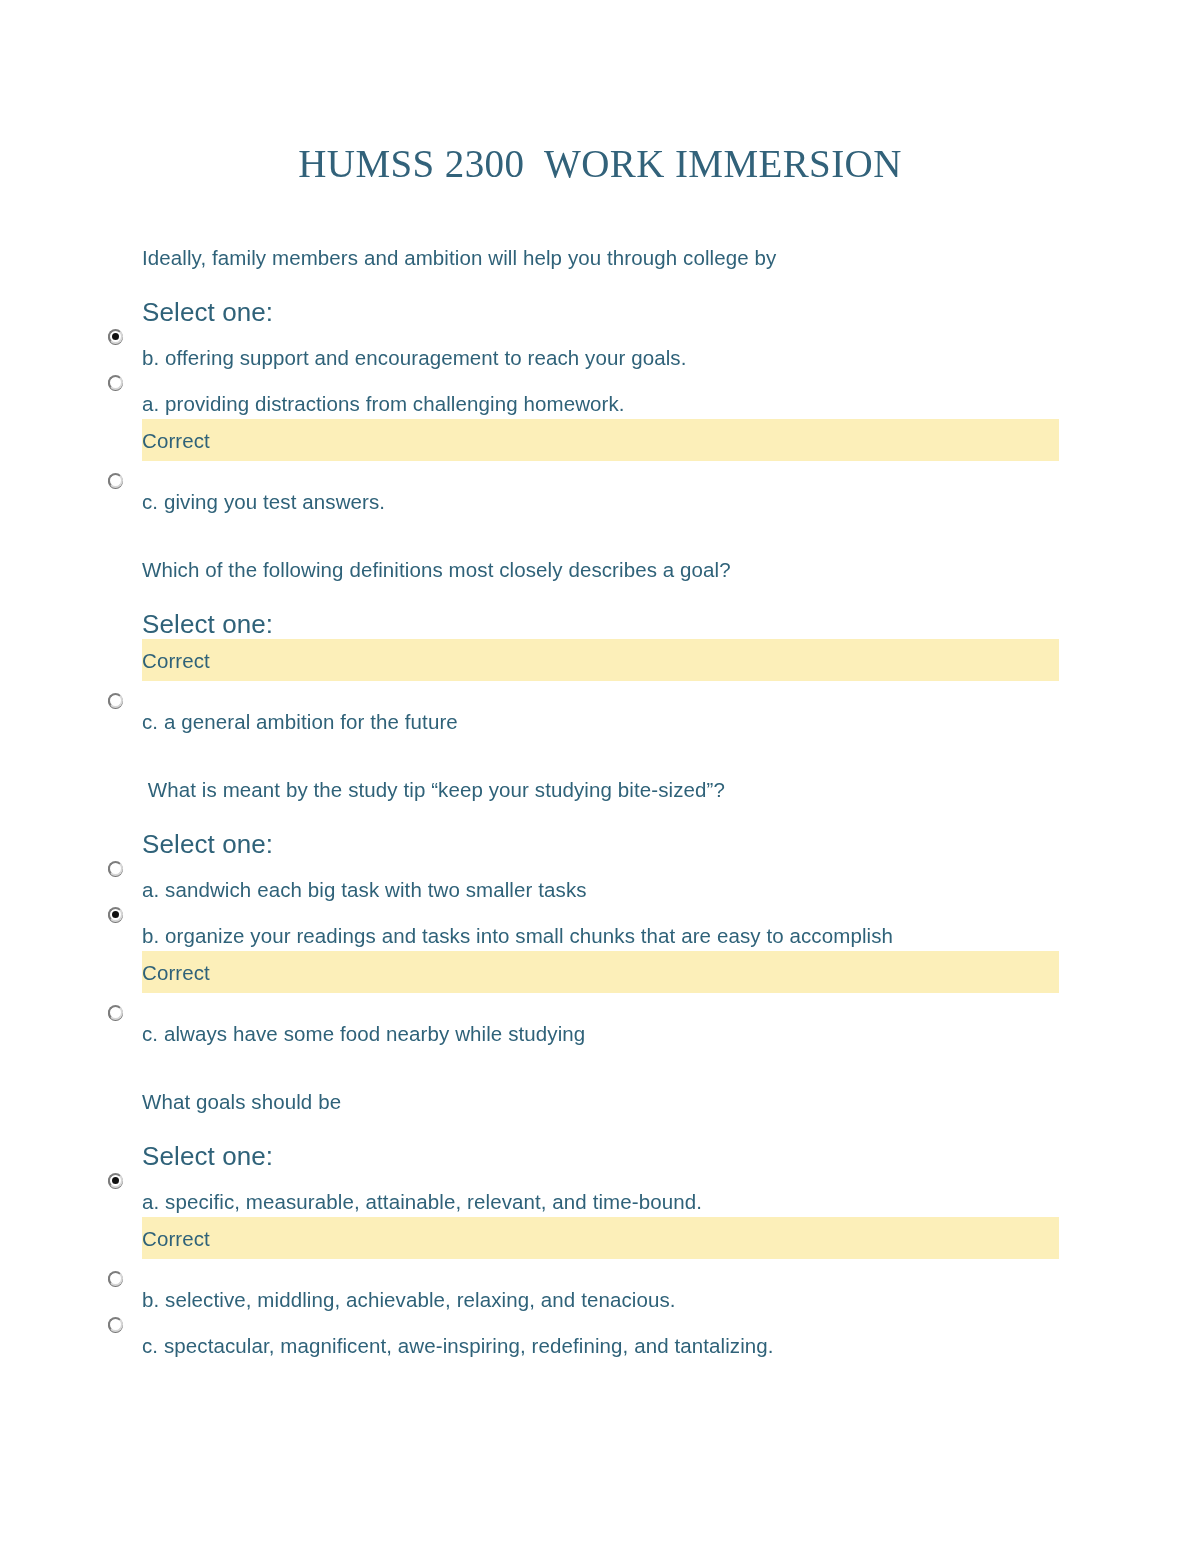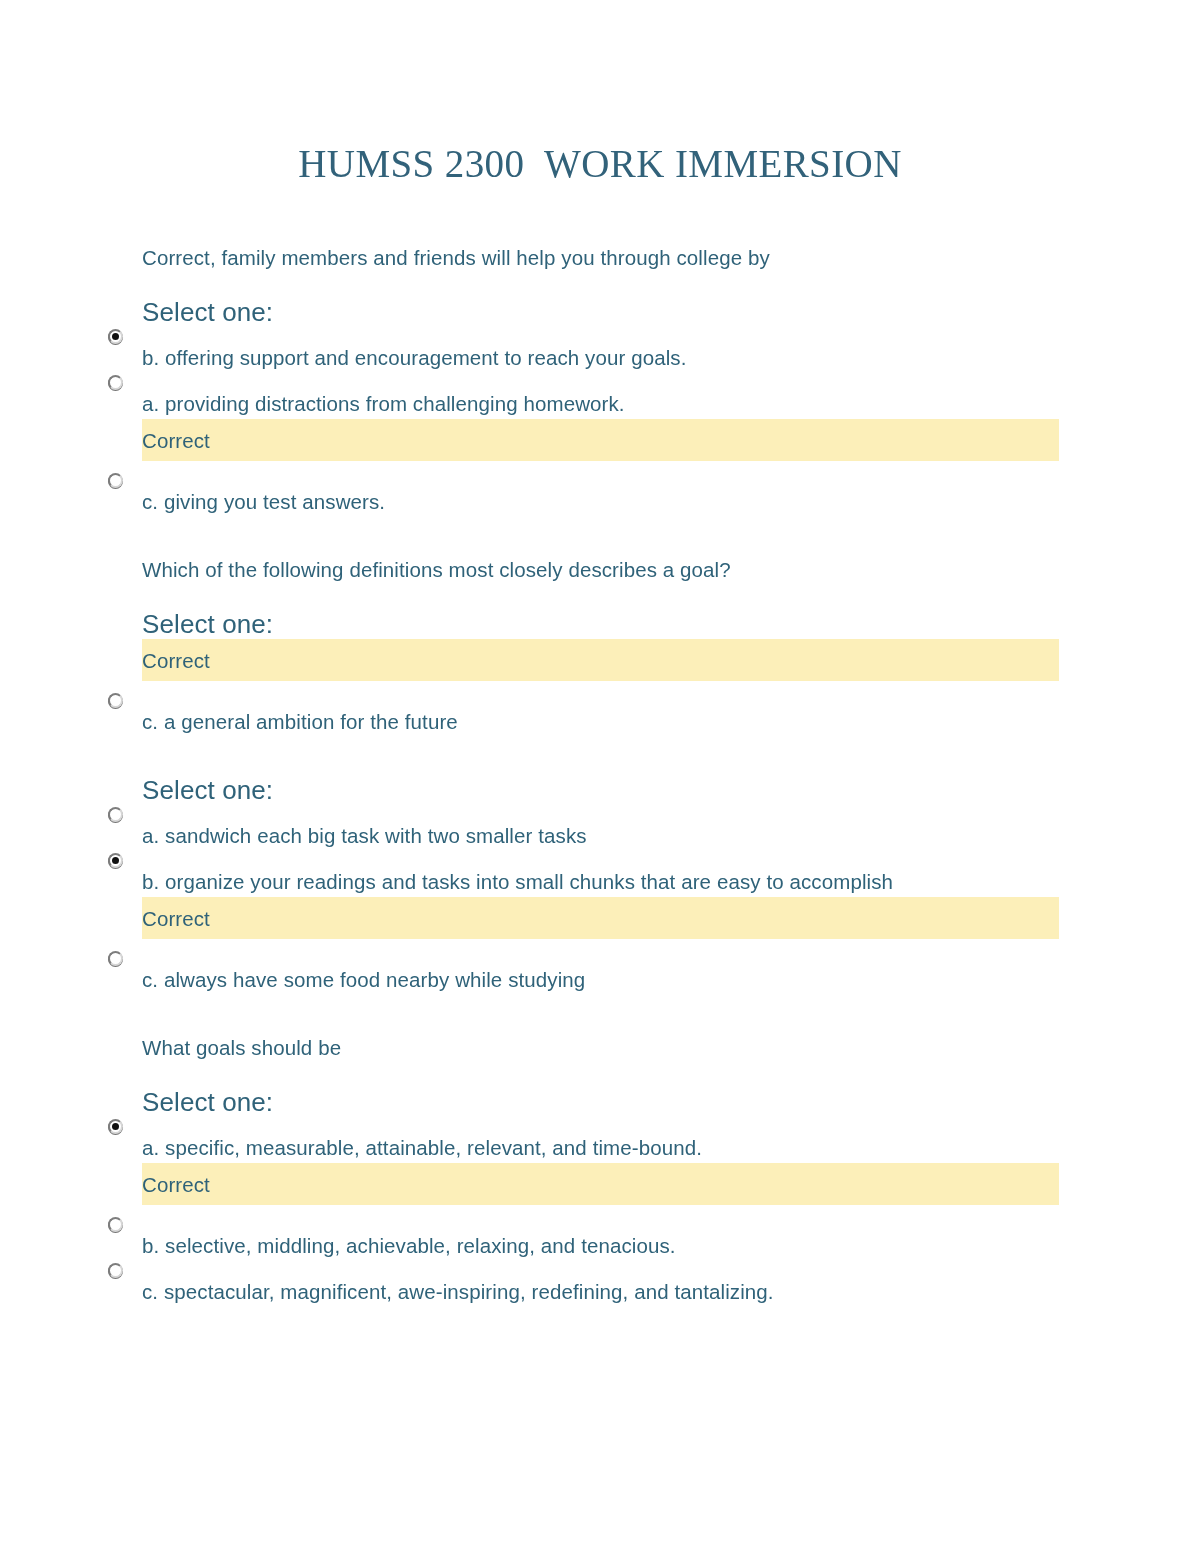--- a/index.html
+++ b/index.html
@@ -132,21 +132,21 @@
 </style>
 </head>
 <body>
 
 <div class="page">
 
   <div class="doc-title">HUMSS 2300  WORK IMMERSION</div>
 
   <div class="content">
       <div class="question-block">
-        <div class="q-stem">Correct, family members and friends will help you through college by</div>
+        <div class="q-stem">Ideally, family members and ambition will help you through college by</div>
         <div class="select-one">Select one:</div>
         <div class="option-row">
           <span class="radio checked"></span>
           <div class="option-label">b. offering support and encouragement to reach your goals.</div>
         </div>
         <div class="option-row">
           <span class="radio"></span>
           <div class="option-label">a. providing distractions from challenging homework.</div>
         </div>
         <div class="feedback">Correct</div>
@@ -160,20 +160,21 @@
         <div class="q-stem">Which of the following definitions most closely describes a goal?</div>
         <div class="select-one">Select one:</div>
         <div class="feedback">Correct</div>
         <div class="spacer-sm"></div>
         <div class="option-row">
           <span class="radio"></span>
           <div class="option-label">c. a general ambition for the future</div>
         </div>
       </div>
       <div class="question-block">
+        <div class="q-stem"> What is meant by the study tip “keep your studying bite-sized”?</div>
         <div class="select-one">Select one:</div>
         <div class="option-row">
           <span class="radio"></span>
           <div class="option-label">a. sandwich each big task with two smaller tasks</div>
         </div>
         <div class="option-row">
           <span class="radio checked"></span>
           <div class="option-label">b. organize your readings and tasks into small chunks that are easy to accomplish</div>
         </div>
         <div class="feedback">Correct</div>

